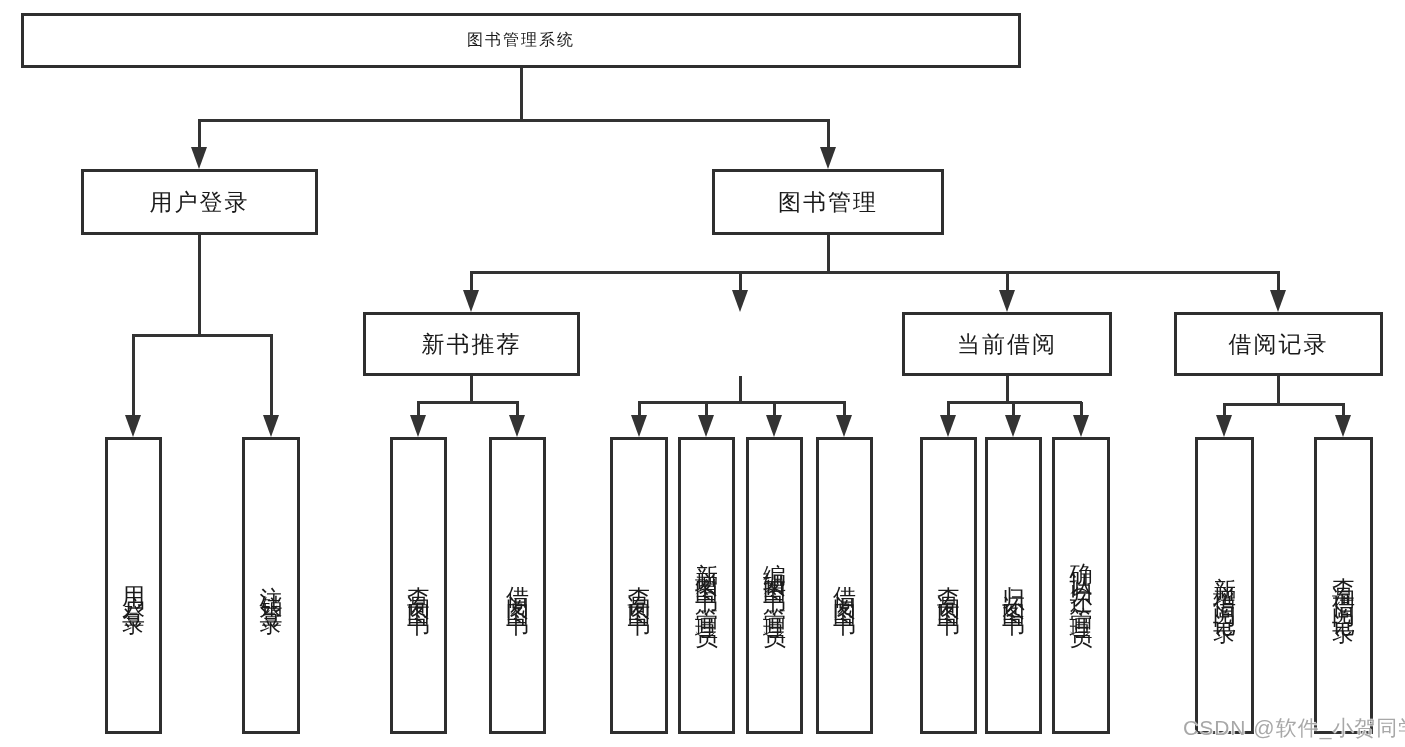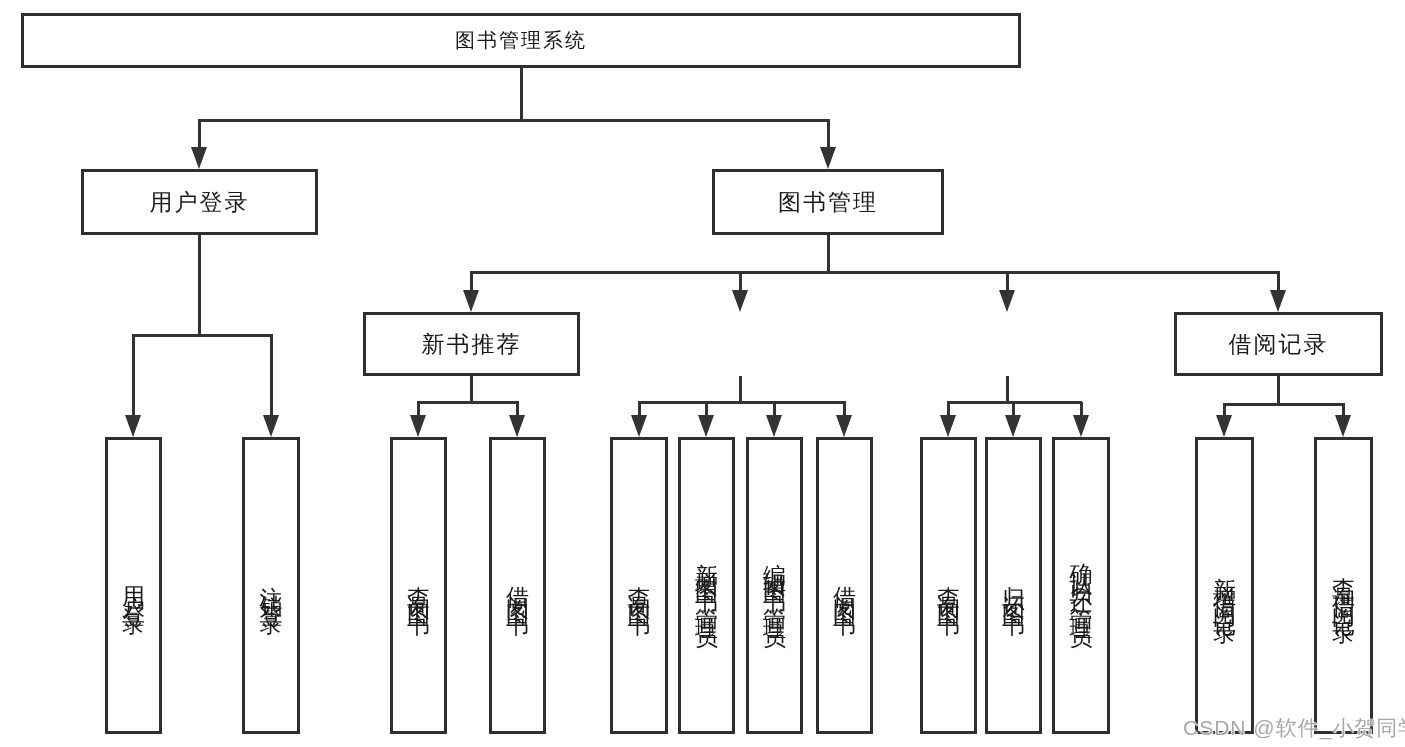--- a/index.html
+++ b/index.html
@@ -8,21 +8,21 @@
   html,body{margin:0;padding:0;background:var(--bg);}
   #stage{
     position:relative;width:1405px;height:747px;background:var(--bg);
     font-family:"Liberation Sans", sans-serif;overflow:hidden;
   }
   .hbox{
     position:absolute;box-sizing:border-box;border:3px solid var(--border);
     background:#fff;display:flex;align-items:center;justify-content:center;
   }
   .hbox span{font-size:23px;color:var(--text);letter-spacing:2px;white-space:nowrap;}
-  #root-box span{font-size:20px;}
+  #root-box span{font-size:16px;}
   .vbox{
     position:absolute;box-sizing:border-box;border:3px solid var(--border);
     background:#fff;display:flex;align-items:center;justify-content:center;
     top:437px;height:297px;
   }
   .vbox span{
     writing-mode:vertical-rl;text-orientation:mixed;font-size:23px;
     letter-spacing:9px;line-height:1;color:var(--text);max-height:100%;
   }
   .vl{position:absolute;width:3px;background:var(--line);}
@@ -49,20 +49,23 @@
 
   <div class="hbox" style="left:81px;top:169px;width:237px;height:66px;">
     <span>用户登录</span>
   </div>
   <div class="hbox" style="left:363px;top:312px;width:217px;height:64px;">
     <span>新书推荐</span>
   </div>
 
   <div class="hbox" style="left:712px;top:169px;width:232px;height:66px;">
     <span>图书管理</span>
+  </div>
+  <div class="hbox" style="left:902px;top:312px;width:210px;height:64px;">
+    <span>当前借阅</span>
   </div>
   <div class="hbox" style="left:1174px;top:312px;width:209px;height:64px;">
     <span>借阅记录</span>
   </div>
 
   <div class="vbox" style="left:105px;width:57px;">
     <span>用户登录</span>
   </div>
   <div class="vbox" style="left:242px;width:58px;">
     <span>注销登录</span>

